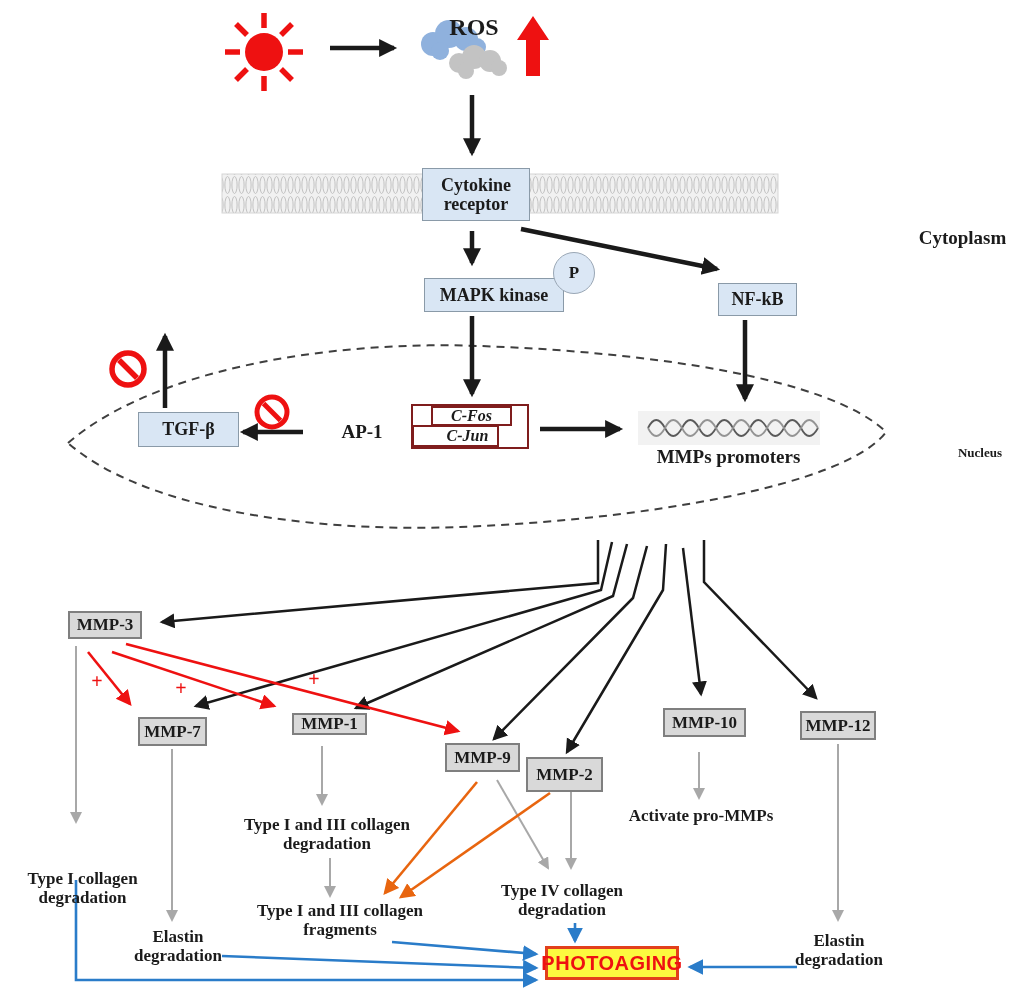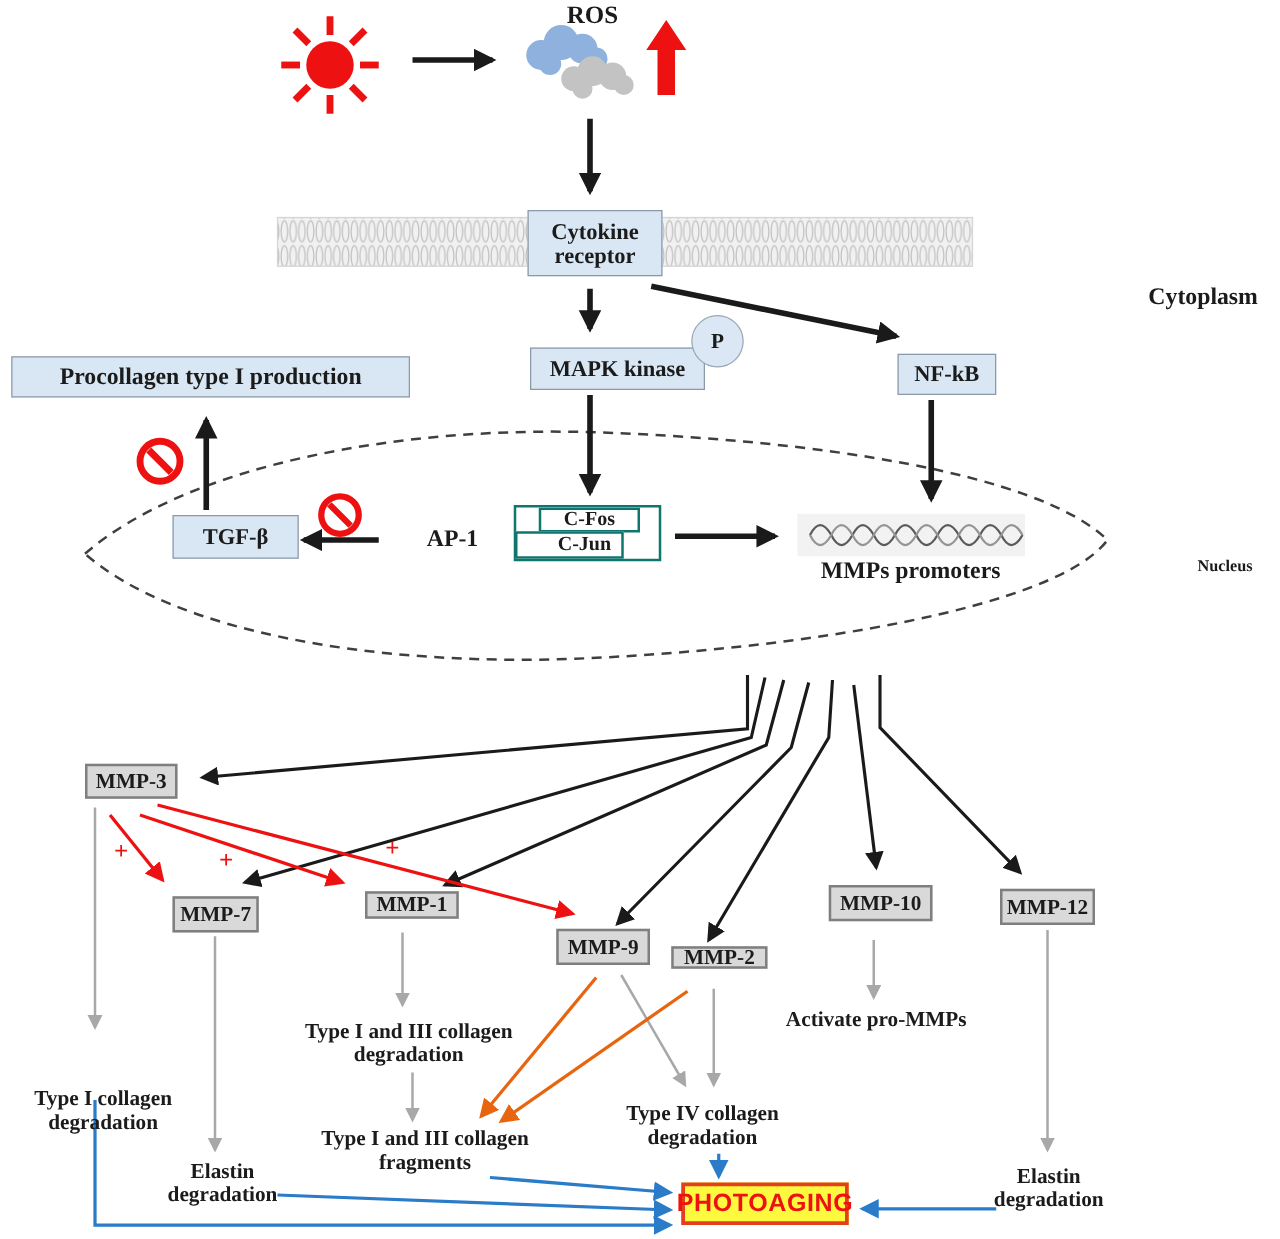--- a/index.html
+++ b/index.html
@@ -4,21 +4,21 @@
 <style>
   html,body{margin:0;padding:0;background:#ffffff;}
   .stage{position:relative;width:1024px;height:991px;background:#ffffff;overflow:hidden;
          font-family:"Liberation Serif",serif;color:#1b1b1b;}
   .stage svg.art{position:absolute;left:0;top:0;}
   .lbl{position:absolute;font-weight:bold;text-align:center;line-height:1.12;}
   .box{position:absolute;display:flex;align-items:center;justify-content:center;
        font-weight:bold;text-align:center;line-height:1.05;box-sizing:border-box;}
   .bluebox{background:#d9e6f4;border:1.5px solid #8a9aa8;}
   .graybox{background:#d9d9d9;border:2px solid #7f7f7f;font-size:17px;}
-  .whitebox{background:#ffffff;border:2px solid #0f766e;}
+  .whitebox{background:#ffffff;border:2px solid #7f1d1d;font-style:italic;}
   .pcircle{border-radius:50%;background:#dbe7f5;border:1.5px solid #9aa7b5;}
   .photobox{background:#fcf93f;border:3px solid #e2401c;color:#ee1111;
             font-family:"Liberation Sans",sans-serif;letter-spacing:.5px;}
   .plus{position:absolute;color:#ee1111;font-weight:bold;font-size:20px;width:18px;text-align:center;}
 </style>
 </head>
 <body>
 
 <div class="stage">
 
@@ -147,27 +147,26 @@
 
     <g stroke="#2a7cc9" stroke-width="2.6" fill="none">
       <polyline points="76,880 76,980 536,980" marker-end="url(#mBl)"></polyline>
       <line x1="222" y1="956" x2="536" y2="968" marker-end="url(#mBl)"></line>
       <line x1="392" y1="942" x2="536" y2="954" marker-end="url(#mBl)"></line>
       <line x1="575" y1="923" x2="575" y2="941" marker-end="url(#mBl)"></line>
       <line x1="797" y1="967" x2="690" y2="967" marker-end="url(#mBl)"></line>
     </g>
   </svg>
 
-  <div class="lbl" style="left:446px;top:1px;width:56px;font-size:20px;">ROS</div>
+  <div class="lbl" style="left:446px;top:14px;width:56px;font-size:24px;">ROS</div>
 
   <div class="box bluebox" style="left:422px;top:168px;width:108px;height:53px;font-size:18px;">Cytokine receptor</div>
 
   <div class="lbl" style="left:905px;top:227px;width:115px;font-size:19px;">Cytoplasm</div>
 
-  <div class="box bluebox" style="left:9px;top:285px;width:319px;height:33px;font-size:19px;">Procollagen type I production</div>
 
   <div class="box bluebox" style="left:399px;top:278px;width:140px;height:34px;font-size:18px;margin-left:25px;">MAPK kinase</div>
 
   <div class="box pcircle" style="left:553px;top:252px;width:42px;height:42px;font-size:17px;">P</div>
 
   <div class="box bluebox" style="left:718px;top:283px;width:79px;height:33px;font-size:18px;">NF-kB</div>
 
   <div class="box bluebox" style="left:138px;top:412px;width:101px;height:35px;font-size:18px;">TGF-β</div>
 
   <div class="lbl" style="left:336px;top:421px;width:52px;font-size:19px;">AP-1</div>
@@ -177,21 +176,21 @@
   <div class="box whitebox" style="left:412px;top:425px;width:87px;height:22px;font-size:16px;padding-left:24px;">C-Jun</div>
 
   <div class="lbl" style="left:637px;top:446px;width:183px;font-size:19px;">MMPs promoters</div>
 
   <div class="lbl" style="left:936px;top:446px;width:88px;font-size:13px;">Nucleus</div>
 
   <div class="box graybox" style="left:68px;top:611px;width:74px;height:28px;font-family:Liberation Serif, serif;">MMP-3</div>
   <div class="box graybox" style="left:138px;top:717px;width:69px;height:29px;">MMP-7</div>
   <div class="box graybox" style="left:292px;top:713px;width:75px;height:22px;">MMP-1</div>
   <div class="box graybox" style="left:445px;top:743px;width:75px;height:29px;">MMP-9</div>
-  <div class="box graybox" style="left:537px;top:757px;width:77px;height:18px;">MMP-2</div>
+  <div class="box graybox" style="left:526px;top:757px;width:77px;height:35px;">MMP-2</div>
   <div class="box graybox" style="left:663px;top:708px;width:83px;height:29px;">MMP-10</div>
   <div class="box graybox" style="left:800px;top:711px;width:76px;height:29px;">MMP-12</div>
 
   <div class="plus" style="left:88px;top:670px;">+</div>
   <div class="plus" style="left:172px;top:677px;">+</div>
   <div class="plus" style="left:305px;top:668px;">+</div>
 
   <div class="lbl" style="left:15px;top:833px;width:135px;font-size:17px;margin-top:36px;">Type I collagen degradation</div>
   <div class="lbl" style="left:133px;top:927px;width:90px;font-size:17px;">Elastin degradation</div>
   <div class="lbl" style="left:237px;top:815px;width:180px;font-size:17px;">Type I and III collagen degradation</div>

